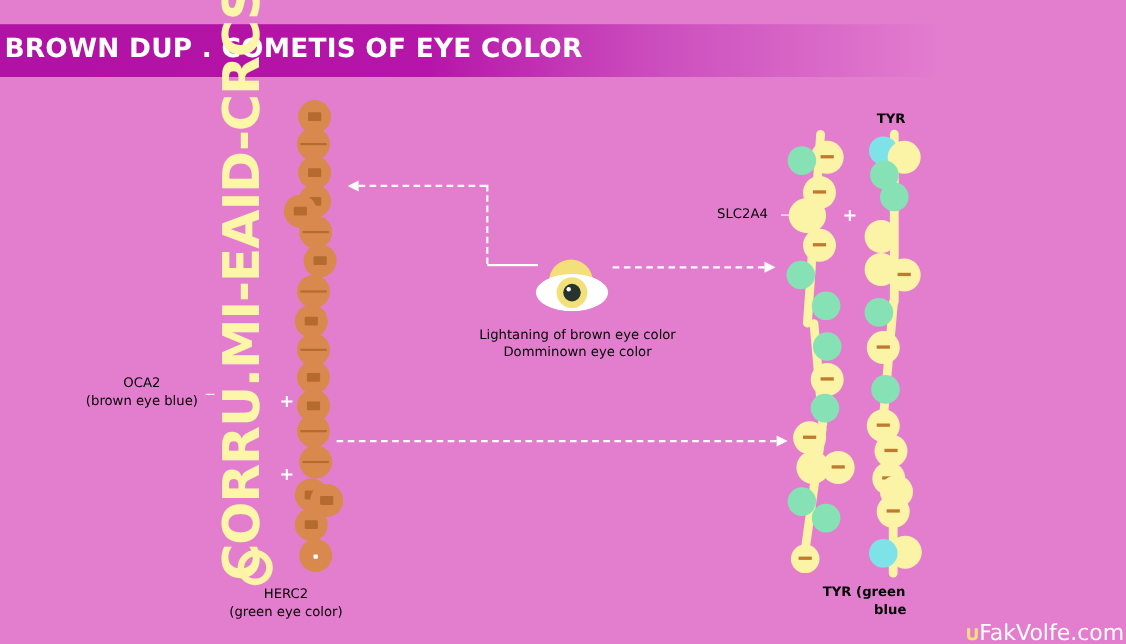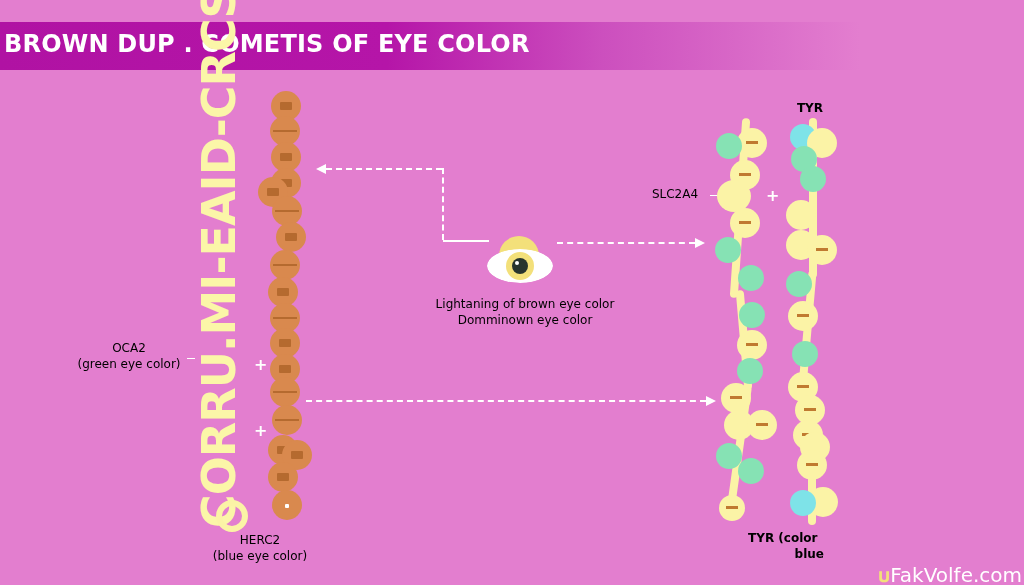--- a/index.html
+++ b/index.html
@@ -109,29 +109,29 @@
     </div>
   <div class="bead brown" style="left:272px;top:490px">
       <div class="mark" style="width:4px;height:4px;background:#fff;left:13px;top:14px"></div>
     </div>
 </div>
 
 <div class="ring"></div>
 
 <div class="label" style="left:74px;top:340px;width:110px">
   <div>OCA2</div>
-  <div>(green eye color)</div>
+  <div>(brown eye blue)</div>
 </div>
 <div class="solid-h" style="left:187px;top:358px;width:8px;height:1px"></div>
 <div class="plus" style="left:254px;top:355px">+</div>
 <div class="plus" style="left:254px;top:421px">+</div>
 
 <div class="label bold" style="left:205px;top:532px;width:110px;font-weight:normal">
   <div>HERC2</div>
-  <div>(blue eye color)</div>
+  <div>(green eye color)</div>
 </div>
 
 <div class="arrow-l" style="left:316px;top:164px"></div>
 <div class="dash-h" style="left:326px;top:168px;width:116px"></div>
 <div class="dash-v" style="left:442px;top:168px;height:72px"></div>
 <div class="solid-h" style="left:443px;top:240px;width:46px"></div>
 
 <div class="dash-h" style="left:557px;top:242px;width:138px"></div>
 <div class="arrow-r" style="left:695px;top:238px"></div>
 
@@ -220,19 +220,19 @@
     </div>
   <div class="bead yel" style="left:800px;top:432px"></div>
   <div class="bead yel" style="left:797px;top:450px">
       <div class="dash"></div>
     </div>
   <div class="bead yel" style="left:808px;top:487px"></div>
   <div class="bead cyn" style="left:790px;top:490px"></div>
 </div>
 
 <div class="label bold" style="left:716px;top:530px;width:110px;text-align:right">
-  <div style="text-align:left;padding-left:32px">TYR (color</div>
+  <div style="text-align:left;padding-left:32px">TYR (green</div>
   <div style="padding-right:2px">blue</div>
 </div>
 
 <div class="brand">
   <span style="color:#f3e07a">𝛖</span><span>FakVolfe.com</span>
 </div>
 
 </body></html>

